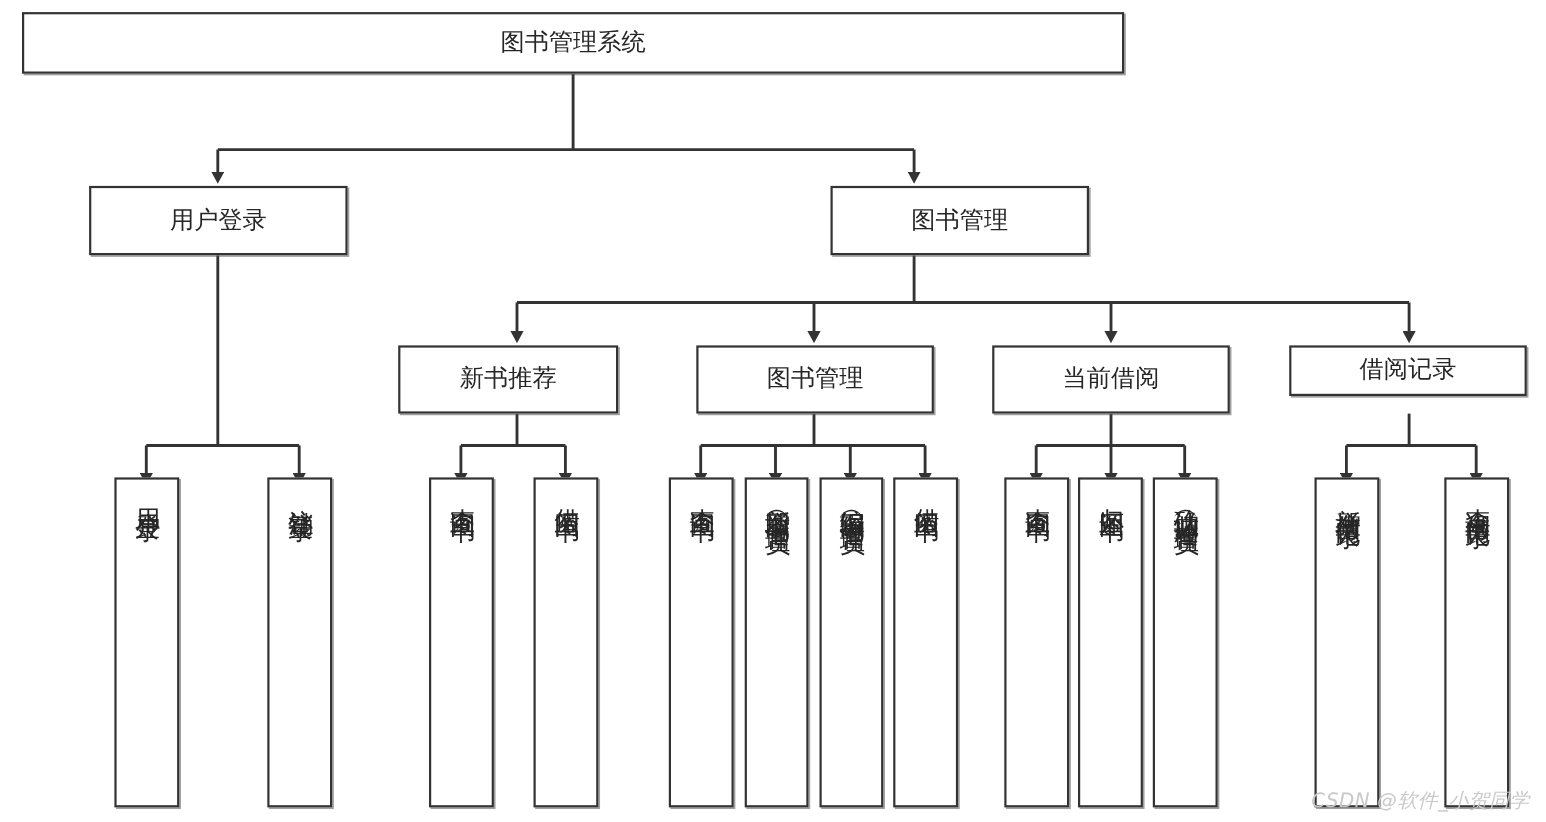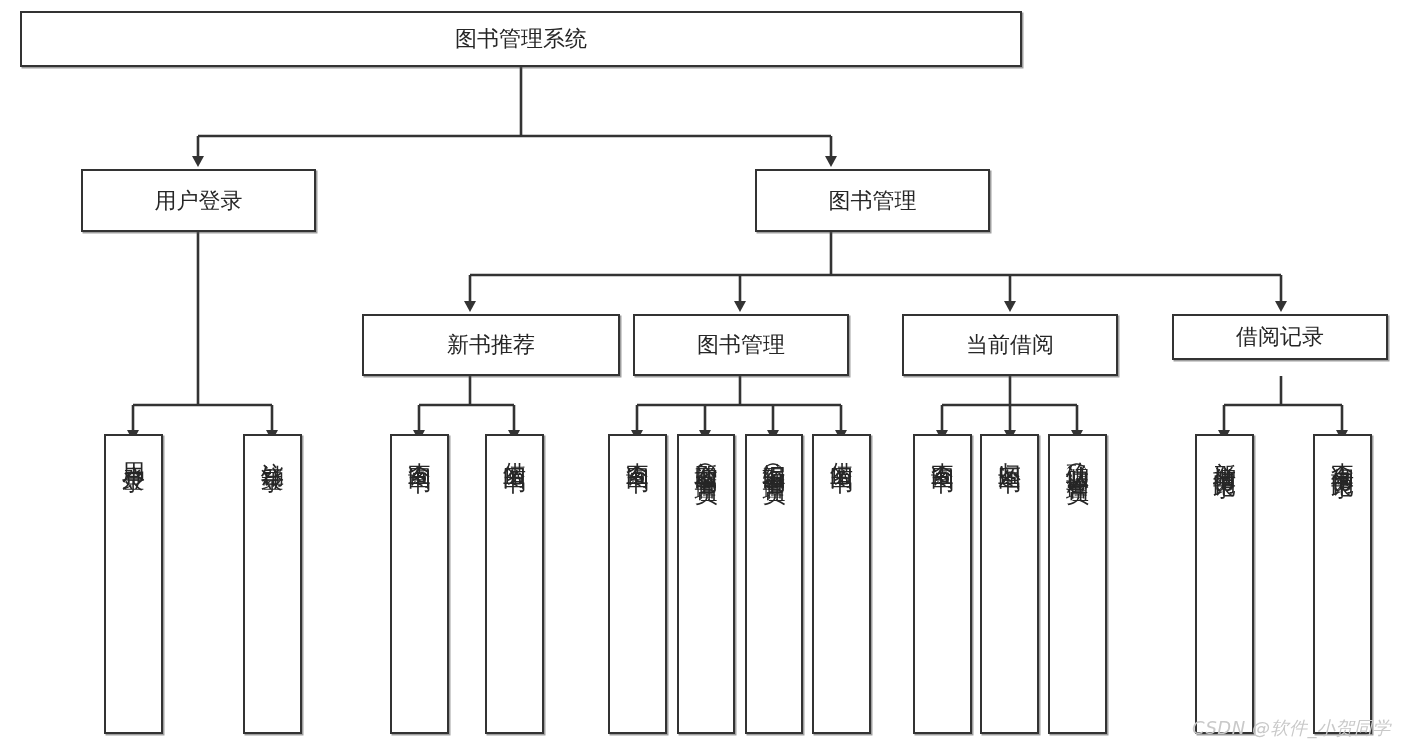--- a/index.html
+++ b/index.html
@@ -105,21 +105,21 @@
     <span class="lbl">图书管理系统</span>
   </div>
 
   <div class="node h-node" style="left:81px;top:169px;width:235px;height:63px;">
     <span class="lbl">用户登录</span>
   </div>
   <div class="node h-node" style="left:711px;top:169px;width:235px;height:63px;margin-left:44px;">
     <span class="lbl">图书管理</span>
   </div>
 
-  <div class="node h-node" style="left:362px;top:314px;width:258px;height:62px;">
+  <div class="node h-node" style="left:362px;top:314px;width:200px;height:62px;">
     <span class="lbl">新书推荐</span>
   </div>
   <div class="node h-node" style="left:633px;top:314px;width:216px;height:62px;">
     <span class="lbl">图书管理</span>
   </div>
   <div class="node h-node" style="left:902px;top:314px;width:216px;height:62px;">
     <span class="lbl">当前借阅</span>
   </div>
   <div class="node h-node" style="left:1172px;top:314px;width:216px;height:46px;">
     <span class="lbl">借阅记录</span>

